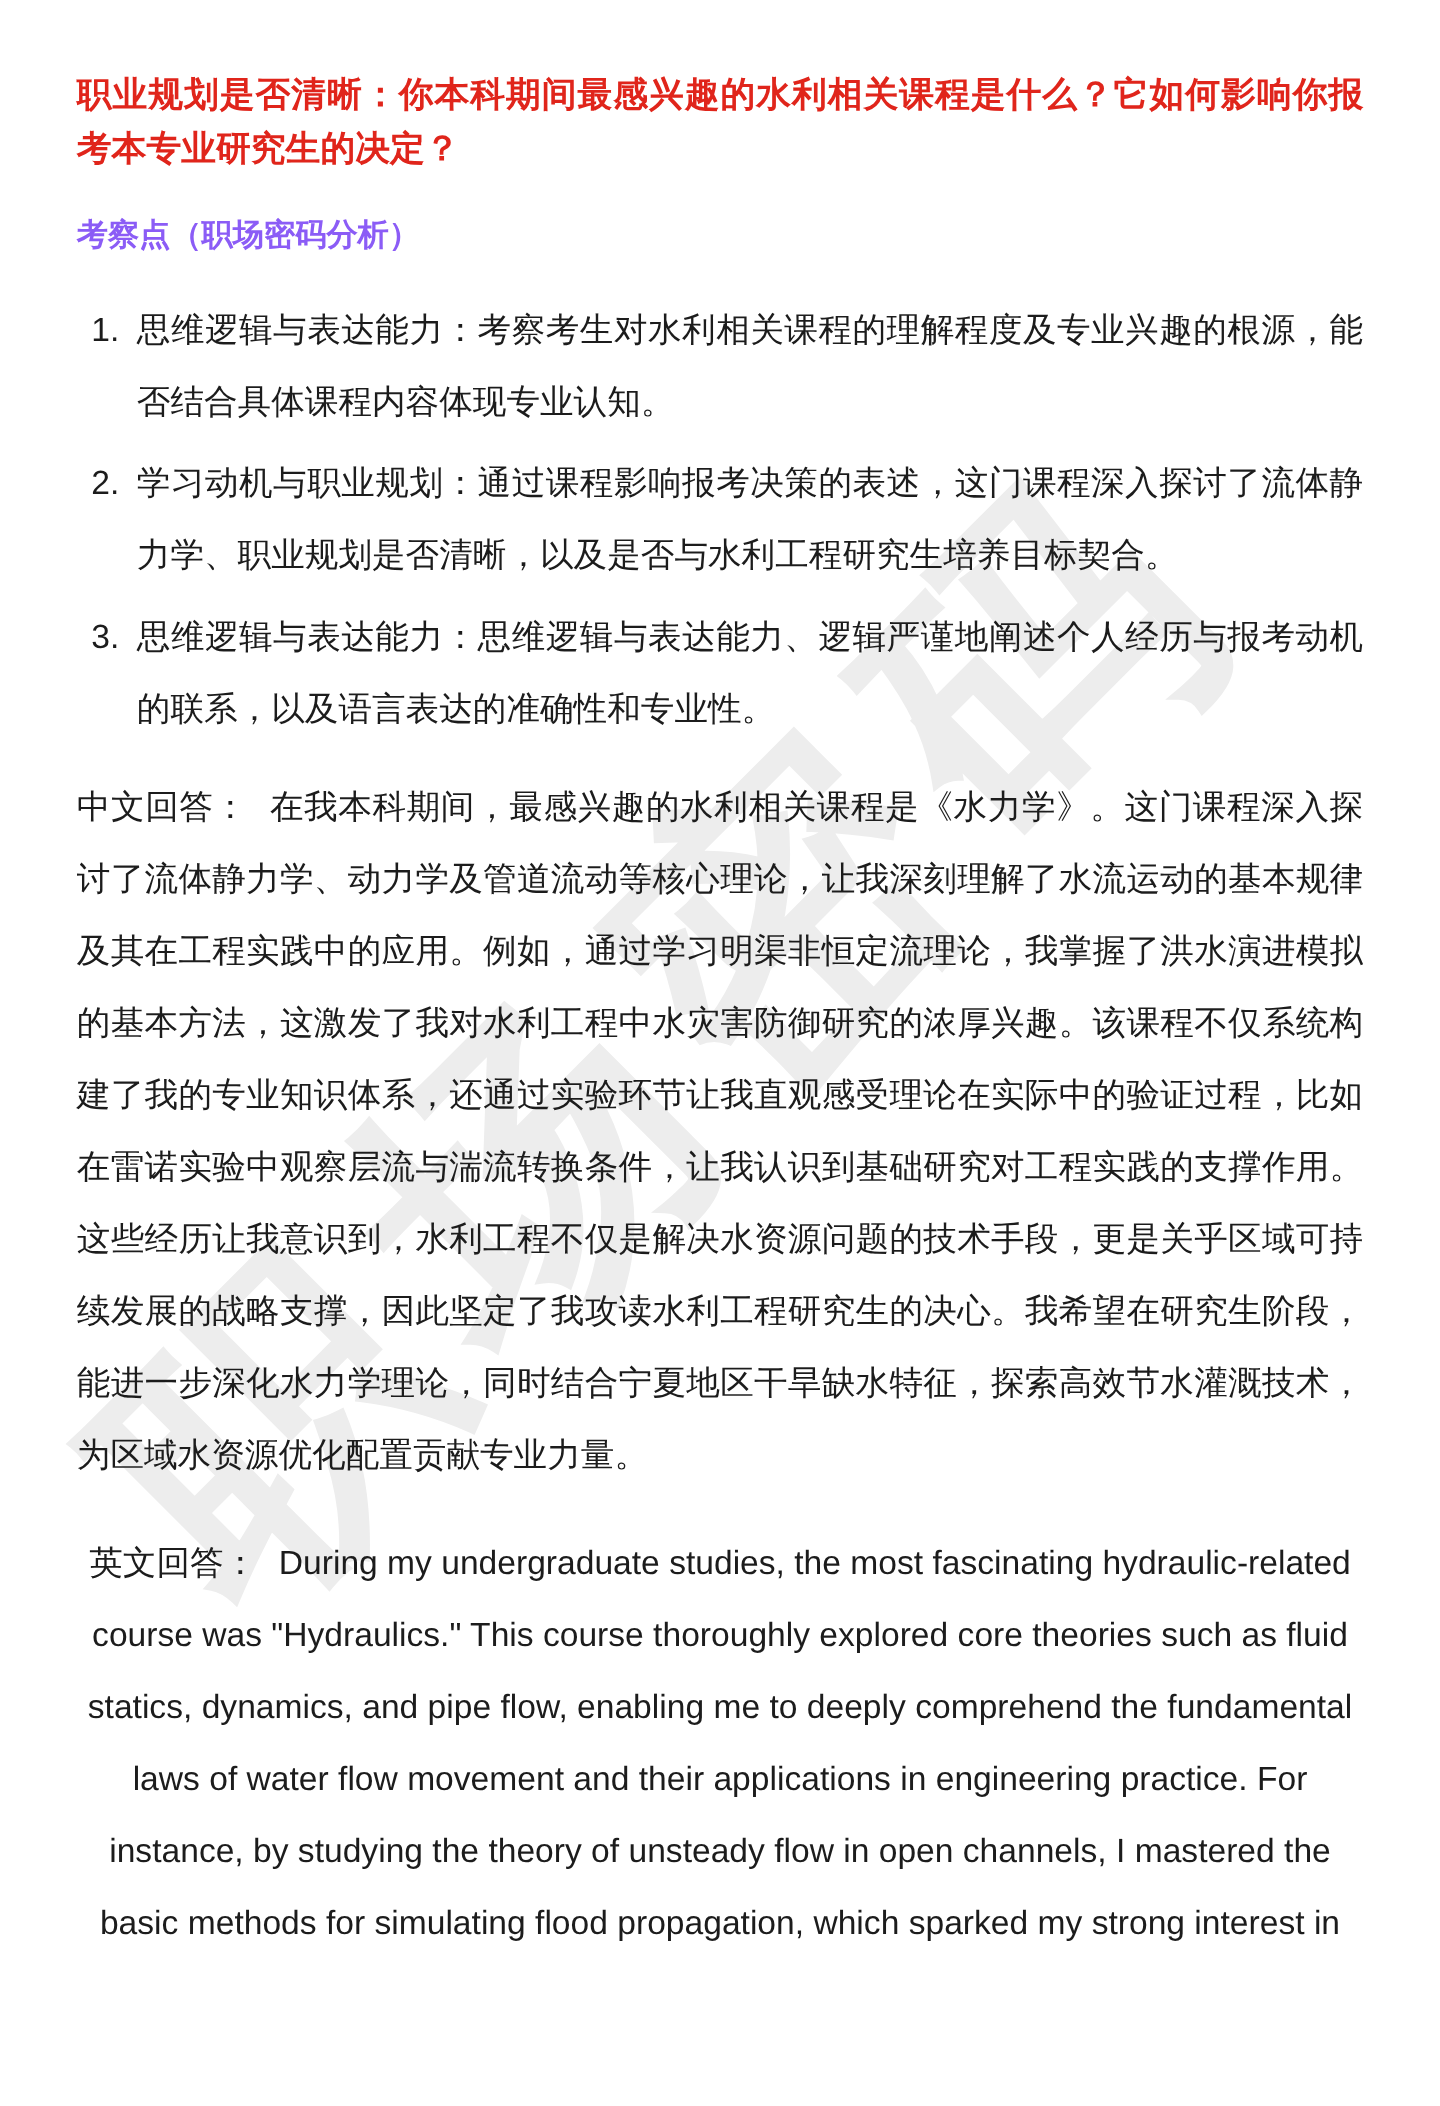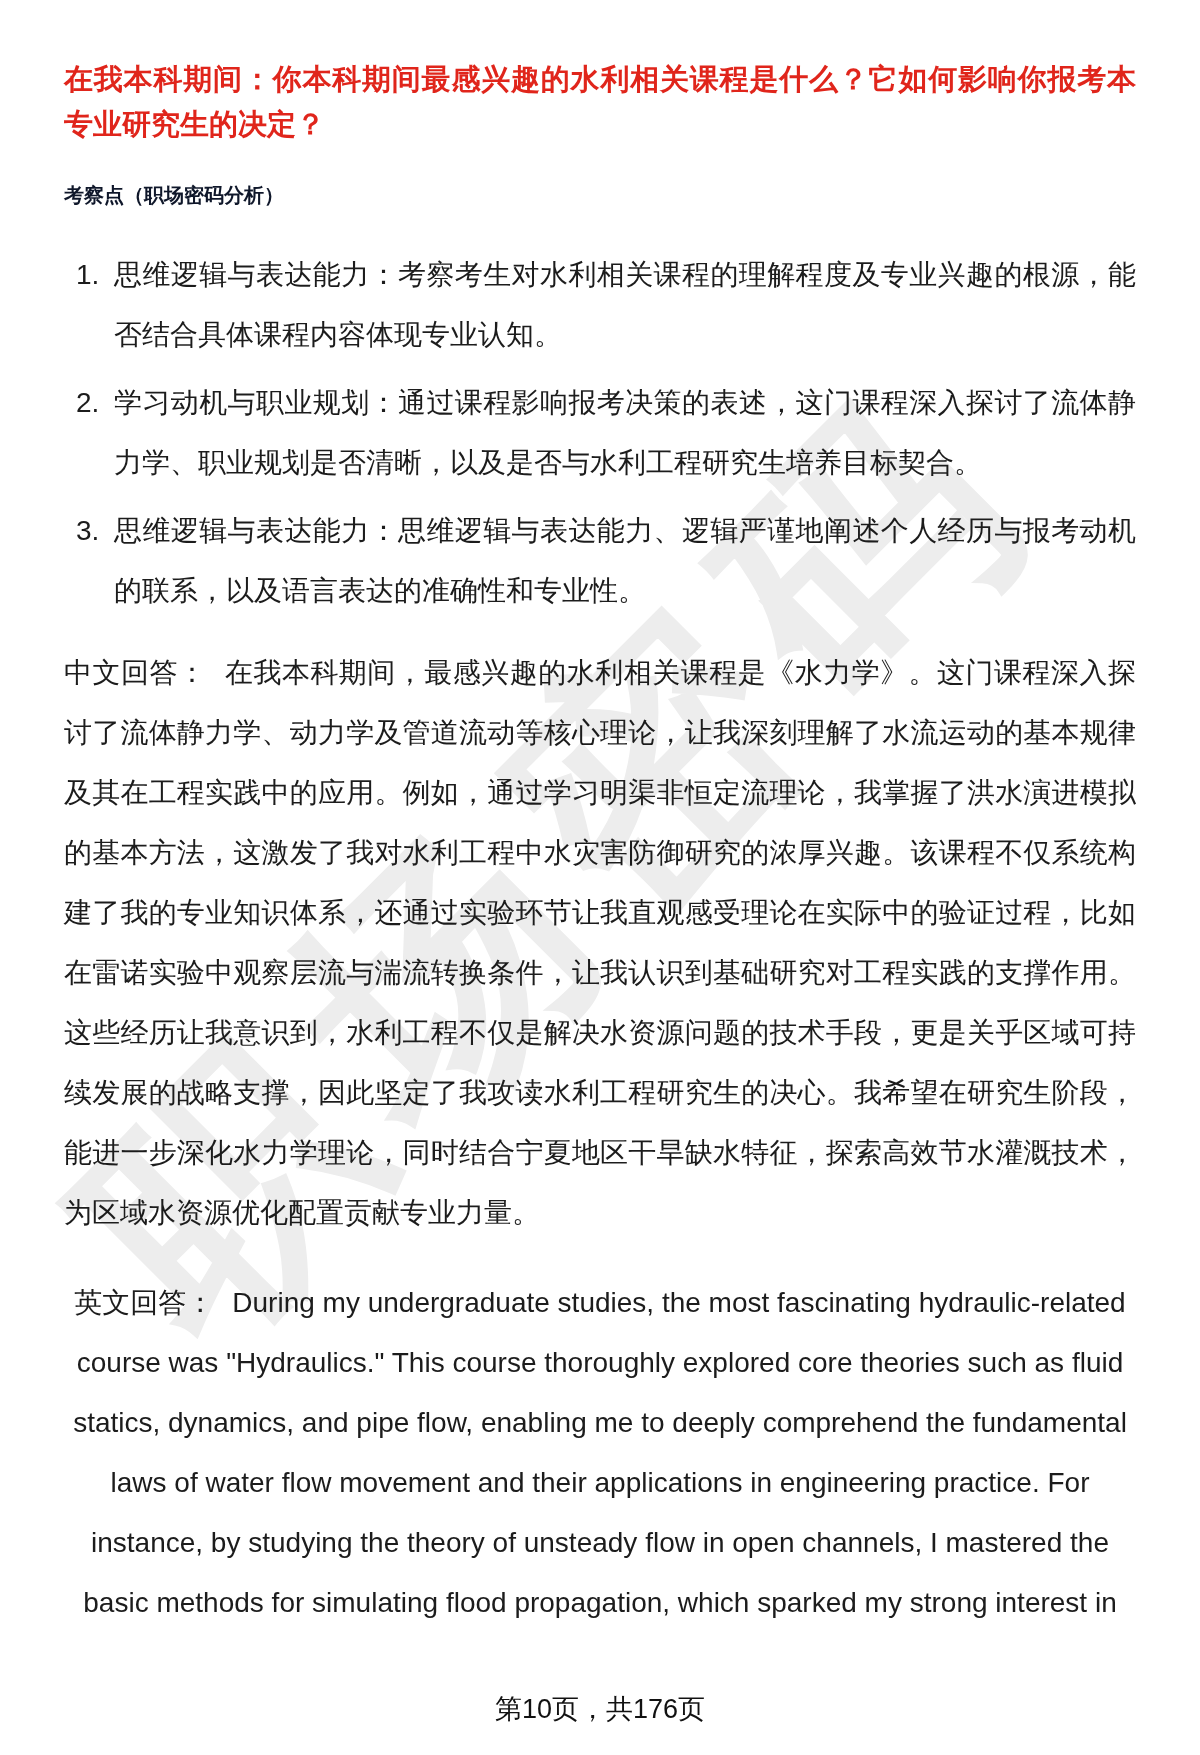--- a/index.html
+++ b/index.html
@@ -35,24 +35,24 @@
   }
   .doc-title {
     font-size: 29px;
     line-height: 45px;
     font-weight: bold;
     color: #e0251b;
     text-align: justify;
   }
   .section-heading {
     margin-top: 26px;
-    font-size: 20px;
+    font-size: 26px;
     line-height: 44px;
     font-weight: bold;
-    color: #0f172a;
+    color: #8b5cf6;
   }
   .points {
     margin-top: 28px;
     list-style: none;
   }
   .points li {
     display: flex;
     margin-bottom: 8px;
     font-size: 28px;
     line-height: 60px;
@@ -92,21 +92,21 @@
 </style>
 </head>
 <body>
 
 <div class="page">
 
   <div class="watermark">职场密码</div>
 
   <div class="content">
 
-    <h1 class="doc-title">在我本科期间：你本科期间最感兴趣的水利相关课程是什么？它如何影响你报考本专业研究生的决定？</h1>
+    <h1 class="doc-title">职业规划是否清晰：你本科期间最感兴趣的水利相关课程是什么？它如何影响你报考本专业研究生的决定？</h1>
 
     <h2 class="section-heading">考察点（职场密码分析）</h2>
 
     <ol class="points">
       <li>
         <span class="pt-num">1.</span>
         <span class="pt-text">思维逻辑与表达能力：考察考生对水利相关课程的理解程度及专业兴趣的根源，能否结合具体课程内容体现专业认知。</span>
       </li>
       <li>
         <span class="pt-num">2.</span>
@@ -121,15 +121,14 @@
     <p class="answer zh">
       <span class="answer-label">中文回答：</span><span class="label-gap"></span><span>在我本科期间，最感兴趣的水利相关课程是《水力学》。这门课程深入探讨了流体静力学、动力学及管道流动等核心理论，让我深刻理解了水流运动的基本规律及其在工程实践中的应用。例如，通过学习明渠非恒定流理论，我掌握了洪水演进模拟的基本方法，这激发了我对水利工程中水灾害防御研究的浓厚兴趣。该课程不仅系统构建了我的专业知识体系，还通过实验环节让我直观感受理论在实际中的验证过程，比如在雷诺实验中观察层流与湍流转换条件，让我认识到基础研究对工程实践的支撑作用。这些经历让我意识到，水利工程不仅是解决水资源问题的技术手段，更是关乎区域可持续发展的战略支撑，因此坚定了我攻读水利工程研究生的决心。我希望在研究生阶段，能进一步深化水力学理论，同时结合宁夏地区干旱缺水特征，探索高效节水灌溉技术，为区域水资源优化配置贡献专业力量。</span>
     </p>
 
     <p class="answer en">
       <span class="answer-label">英文回答：</span><span class="label-gap"></span><span>During my undergraduate studies, the most fascinating hydraulic-related course was "Hydraulics." This course thoroughly explored core theories such as fluid statics, dynamics, and pipe flow, enabling me to deeply comprehend the fundamental laws of water flow movement and their applications in engineering practice. For instance, by studying the theory of unsteady flow in open channels, I mastered the basic methods for simulating flood propagation, which sparked my strong interest in</span>
     </p>
 
   </div>
 
-  <div class="footer">第10页，共176页</div>
 
 </div>
 
 </body></html>

